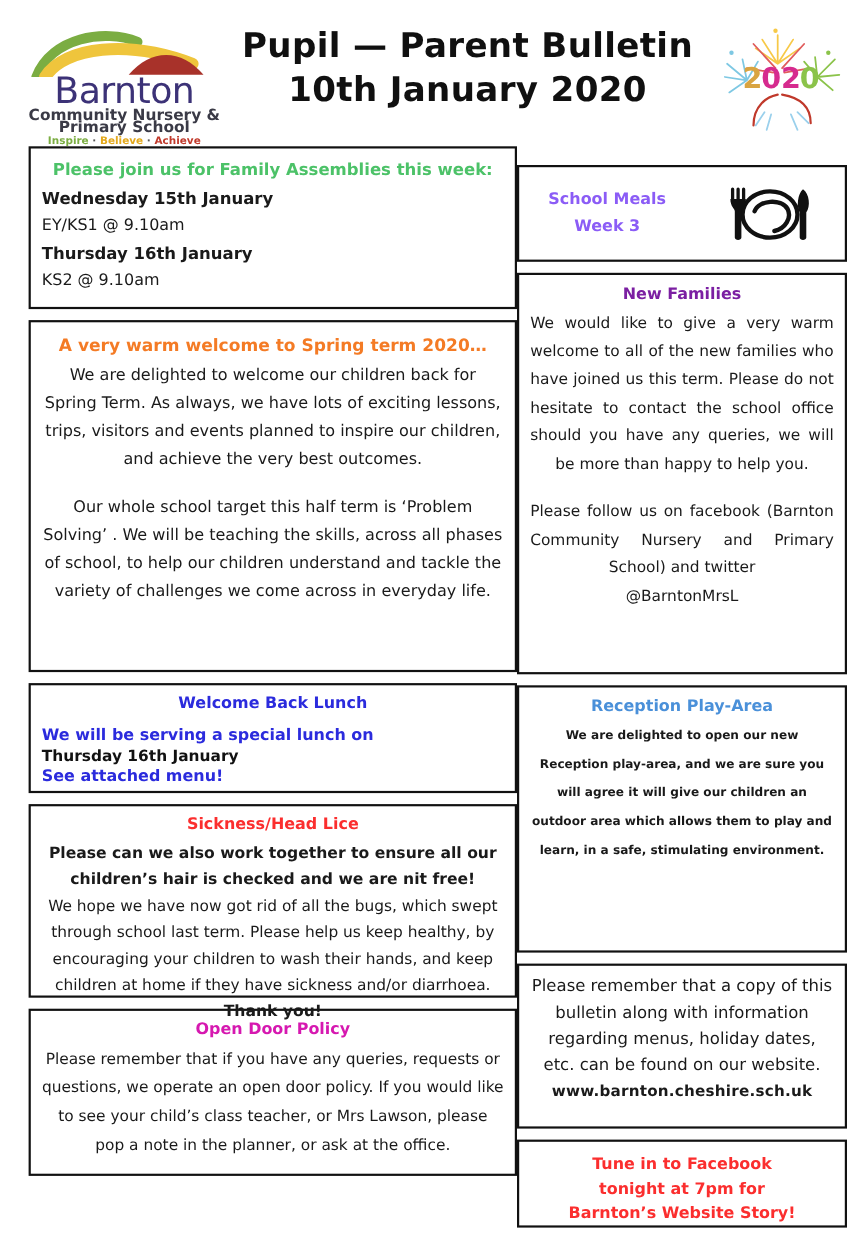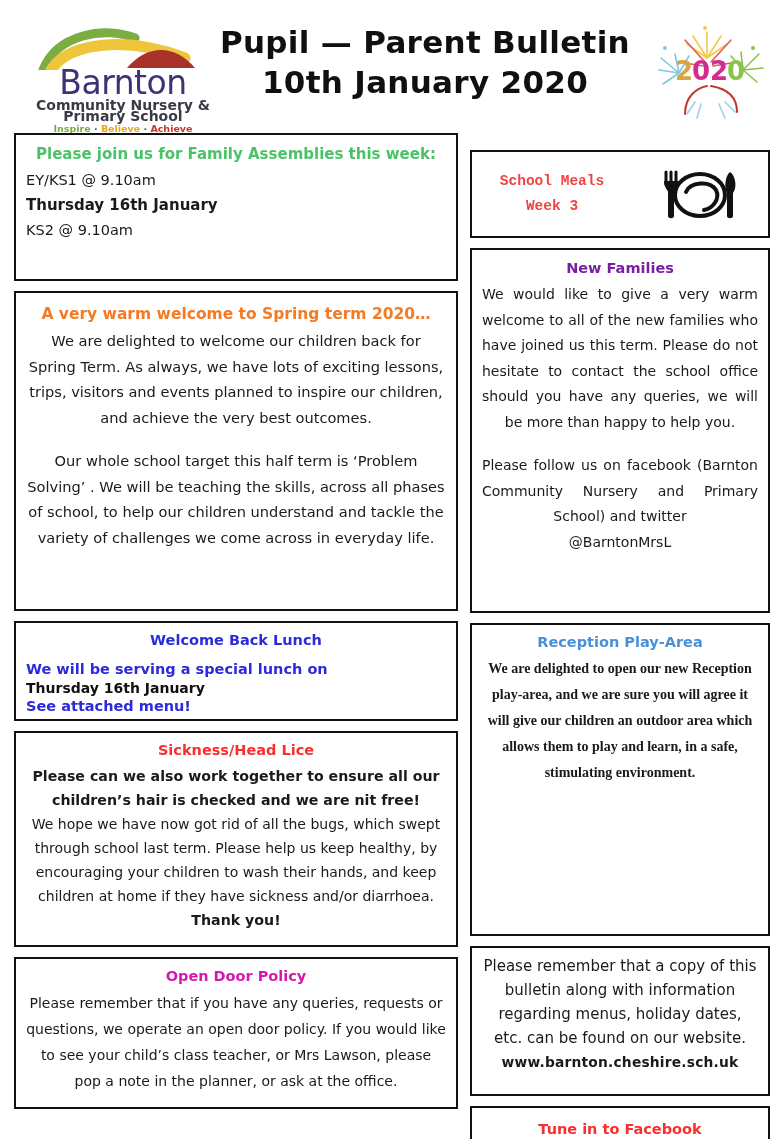--- a/index.html
+++ b/index.html
@@ -10,21 +10,21 @@
     color:#1a1a1a;
     overflow:hidden;
   }
   .page{position:relative;width:782px;height:1139px;}
 
   
   .header{
     position:absolute;left:0;top:0;width:782px;height:130px;
   }
   .logo{
-    position:absolute;left:28px;top:28px;width:190px;height:95px;
+    position:absolute;left:18px;top:28px;width:190px;height:95px;
     text-align:center;
   }
   .logo-arcs{position:relative;width:176px;height:42px;margin:0 auto;}
   .logo-arcs svg{display:block;}
   .logo-word{
     font-family:"DejaVu Sans", sans-serif;
     font-size:33px;line-height:33px;letter-spacing:-0.5px;
     color:#3c3277;margin-top:-4px;font-weight:400;
   }
   .logo-sub{
@@ -43,21 +43,21 @@
     font-weight:700;
     font-size:31px;line-height:40px;
     color:#101010;
     letter-spacing:0.3px;
   }
 
   .fireworks{position:absolute;left:645px;top:18px;width:125px;height:110px;}
   .fireworks svg{display:block;}
 
   
-  .col-left{position:absolute;left:14px;top:133px;width:444px;}
+  .col-left{position:absolute;left:26px;top:133px;width:444px;}
   .col-right{position:absolute;left:470px;top:150px;width:300px;}
 
   .box{
     border:2.5px solid #111;
     background:#fff;
     box-sizing:border-box;
     margin-bottom:10px;
     padding:7px 10px 9px 10px;
   }
 
@@ -90,41 +90,41 @@
 
   #box-welcome{height:320px;padding-top:10px;}
   #box-welcome .body-txt{font-size:14.6px;line-height:25.5px;}
 
   #box-lunch{height:100px;padding-top:6px;}
   #box-lunch .h{margin-bottom:10px;}
   #box-lunch .l1{color:#2b2bdd;font-weight:700;font-size:14.5px;line-height:19px;}
   #box-lunch .l2{color:#111;font-weight:700;font-size:14px;line-height:18px;}
   #box-lunch .l3{color:#2b2bdd;font-weight:700;font-size:14.5px;line-height:19px;}
 
-  #box-sickness{height:216px;padding-top:6px;}
+  #box-sickness{height:176px;padding-top:6px;}
   #box-sickness .body-txt{font-size:14px;line-height:24px;}
   #box-sickness .bold{font-weight:700;font-size:14.2px;line-height:24px;}
 
   #box-opendoor{height:152px;padding-top:6px;}
   #box-opendoor .body-txt{font-size:14px;line-height:26px;}
 
   
   #box-meals{height:88px;padding:0;display:flex;align-items:center;}
   .meals-text{
     flex:0 0 auto;width:160px;text-align:center;
-    color:#ef4444;font-weight:700;font-size:14.5px;line-height:25px;font-family:Liberation Mono, monospace;
+    color:#8b5cf6;font-weight:700;font-size:14.5px;line-height:25px;
   }
   .meals-icon{flex:1 1 auto;display:flex;justify-content:center;align-items:center;}
   .meals-icon svg{display:block;}
 
   #box-newfam{height:365px;padding-top:7px;}
   #box-newfam .body-txt{font-size:14px;line-height:25.5px;}
 
-  #box-reception{height:313px;padding-top:6px;}
-  #box-reception .body-txt{font-weight:700;font-size:14px;line-height:26px;font-family:Liberation Serif, serif;}
+  #box-reception{height:243px;padding-top:6px;}
+  #box-reception .body-txt{font-weight:700;font-size:11px;line-height:26px;}
 
   #box-website{height:150px;padding-top:6px;}
   #box-website .body-txt{font-size:15px;line-height:24px;}
   #box-website .url{font-weight:700;font-size:13.8px;line-height:24px;letter-spacing:0.2px;}
 
   #box-facebook{height:80px;padding-top:10px;}
   #box-facebook .line{
     color:#fb2e2e;font-weight:700;font-size:14.5px;line-height:22px;text-align:center;
   }
 </style>
@@ -192,20 +192,21 @@
         <circle cx="20" cy="30" r="2" fill="#7ec8e3"></circle>
         <circle cx="108" cy="30" r="2" fill="#8bc34a"></circle>
       </svg>
     </div>
   </div>
 
   <div class="col-left">
 
     <div class="box" id="box-assemblies">
       <div class="h green">Please join us for Family Assemblies this week:</div>
+      <div class="line bold">Wednesday 15th January</div>
       <div class="line">EY/KS1  @ 9.10am</div>
       <div class="line bold">Thursday 16th January</div>
       <div class="line">KS2 @ 9.10am</div>
     </div>
 
     <div class="box" id="box-welcome">
       <div class="h orange">A very warm welcome to Spring term 2020…</div>
       <div class="body-txt">We are delighted to welcome our children back for Spring Term.  As always, we have lots of exciting lessons, trips, visitors and events planned to inspire our children, and achieve the very best outcomes.</div>
       <div class="gap"></div>
       <div class="body-txt">Our whole school target this half term is ‘Problem Solving’ .  We will be teaching the skills, across all phases of school, to help our children understand and tackle the variety of challenges we come across in everyday life.</div>

